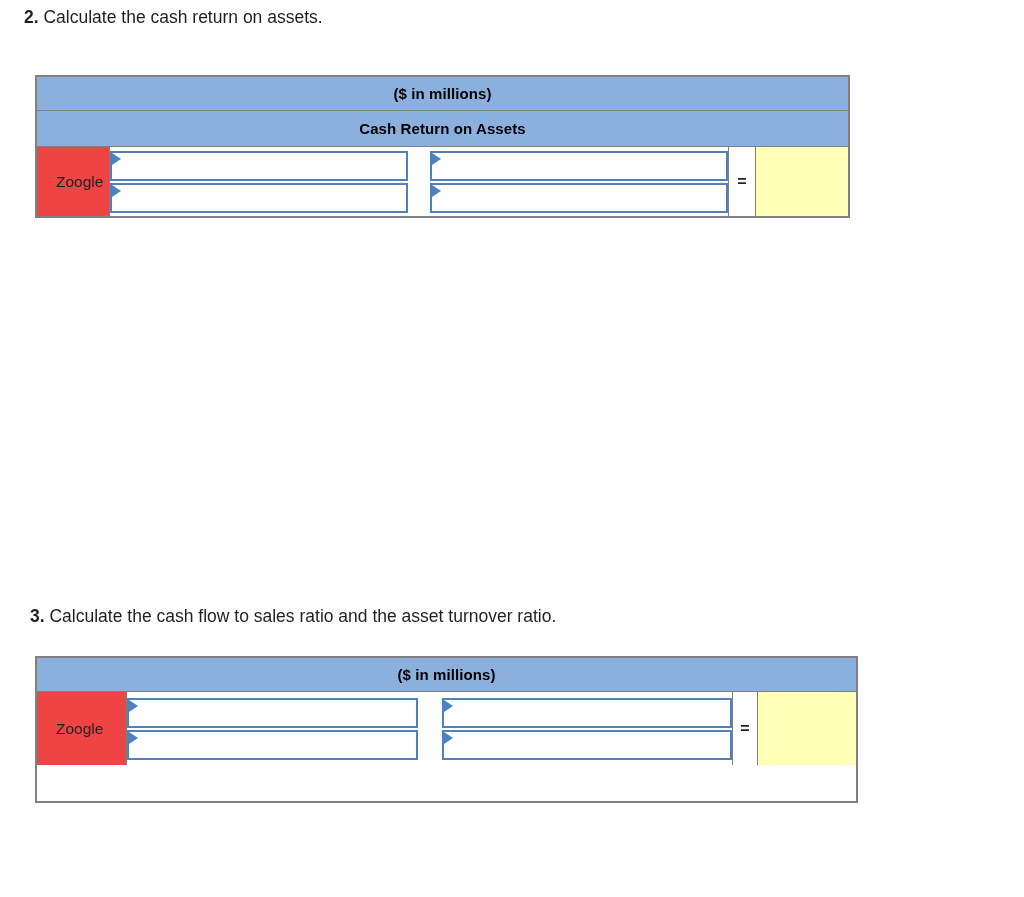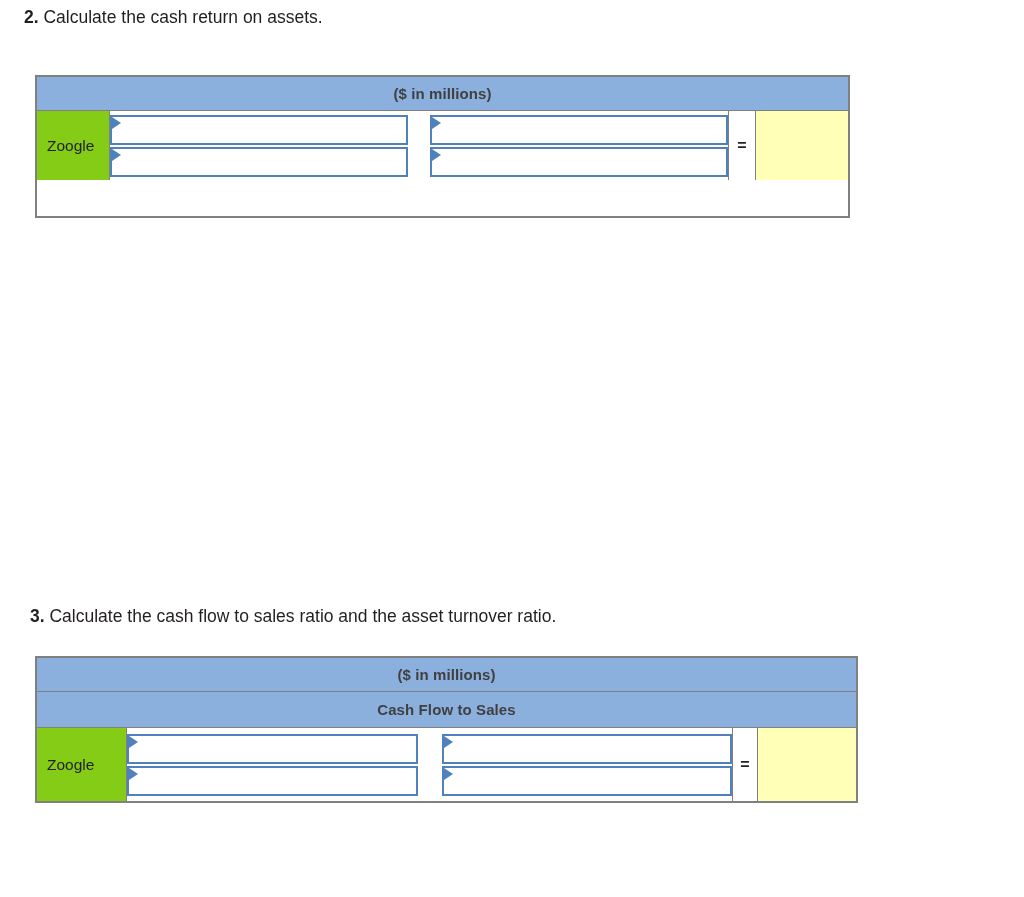--- a/index.html
+++ b/index.html
@@ -42,21 +42,21 @@
 
   .sheet-row {
     display: flex;
     box-sizing: border-box;
   }
   .hdr {
     background: #8CB0DE;
     border-bottom: 1px solid #808080;
     font-weight: bold;
     font-size: 15px;
-    color: #404040;
+    color: #000000;
     display: flex;
     align-items: center;
     justify-content: center;
     box-sizing: border-box;
     width: 100%;
     letter-spacing: 0.1px;
   }
   #sheet-1 .hdr { height: 34px; }
   #sheet-1 .hdr.sub { height: 36px; }
   #sheet-2 .hdr { height: 34px; }
@@ -70,22 +70,22 @@
   }
   #sheet-1 .data-row { height: 69px; }
   #sheet-2 .data-row { height: 73px; }
 
   .label-cell {
     display: flex;
     align-items: center;
     box-sizing: border-box;
     font-size: 15.5px;
     color: #231f20;
-    padding-left: 10px;
-    background: #84cc16;
+    padding-left: 19px;
+    background: #ef4444;
     border-right: 1px solid #808080;
     flex: none;
   }
   #sheet-1 .label-cell { width: 73px; }
   #sheet-2 .label-cell { width: 90px; }
 
   
   .frac {
     flex: 1 1 auto;
     display: flex;
@@ -160,20 +160,23 @@
 <div class="prompt" id="prompt-2">
   <span class="num">2.</span><span> Calculate the cash return on assets.</span>
 </div>
 
 <div class="sheet" id="sheet-1">
 
   <div class="sheet-row">
     <div class="hdr">($ in millions)</div>
   </div>
 
+  <div class="sheet-row">
+    <div class="hdr sub">Cash Return on Assets</div>
+  </div>
 
   <div class="data-row">
 
     <div class="label-cell">Zoogle</div>
 
     <div class="frac">
       <div class="frac-slot num">
         <span class="caret"></span>
       </div>
       <div class="frac-slot den">
@@ -202,23 +205,20 @@
 <div class="prompt" id="prompt-3">
   <span class="num">3.</span><span> Calculate the cash flow to sales ratio and the asset turnover ratio.</span>
 </div>
 
 <div class="sheet" id="sheet-2">
 
   <div class="sheet-row">
     <div class="hdr">($ in millions)</div>
   </div>
 
-  <div class="sheet-row">
-    <div class="hdr sub">Cash Flow to Sales</div>
-  </div>
 
   <div class="data-row">
 
     <div class="label-cell">Zoogle</div>
 
     <div class="frac">
       <div class="frac-slot num">
         <span class="caret"></span>
       </div>
       <div class="frac-slot den">

